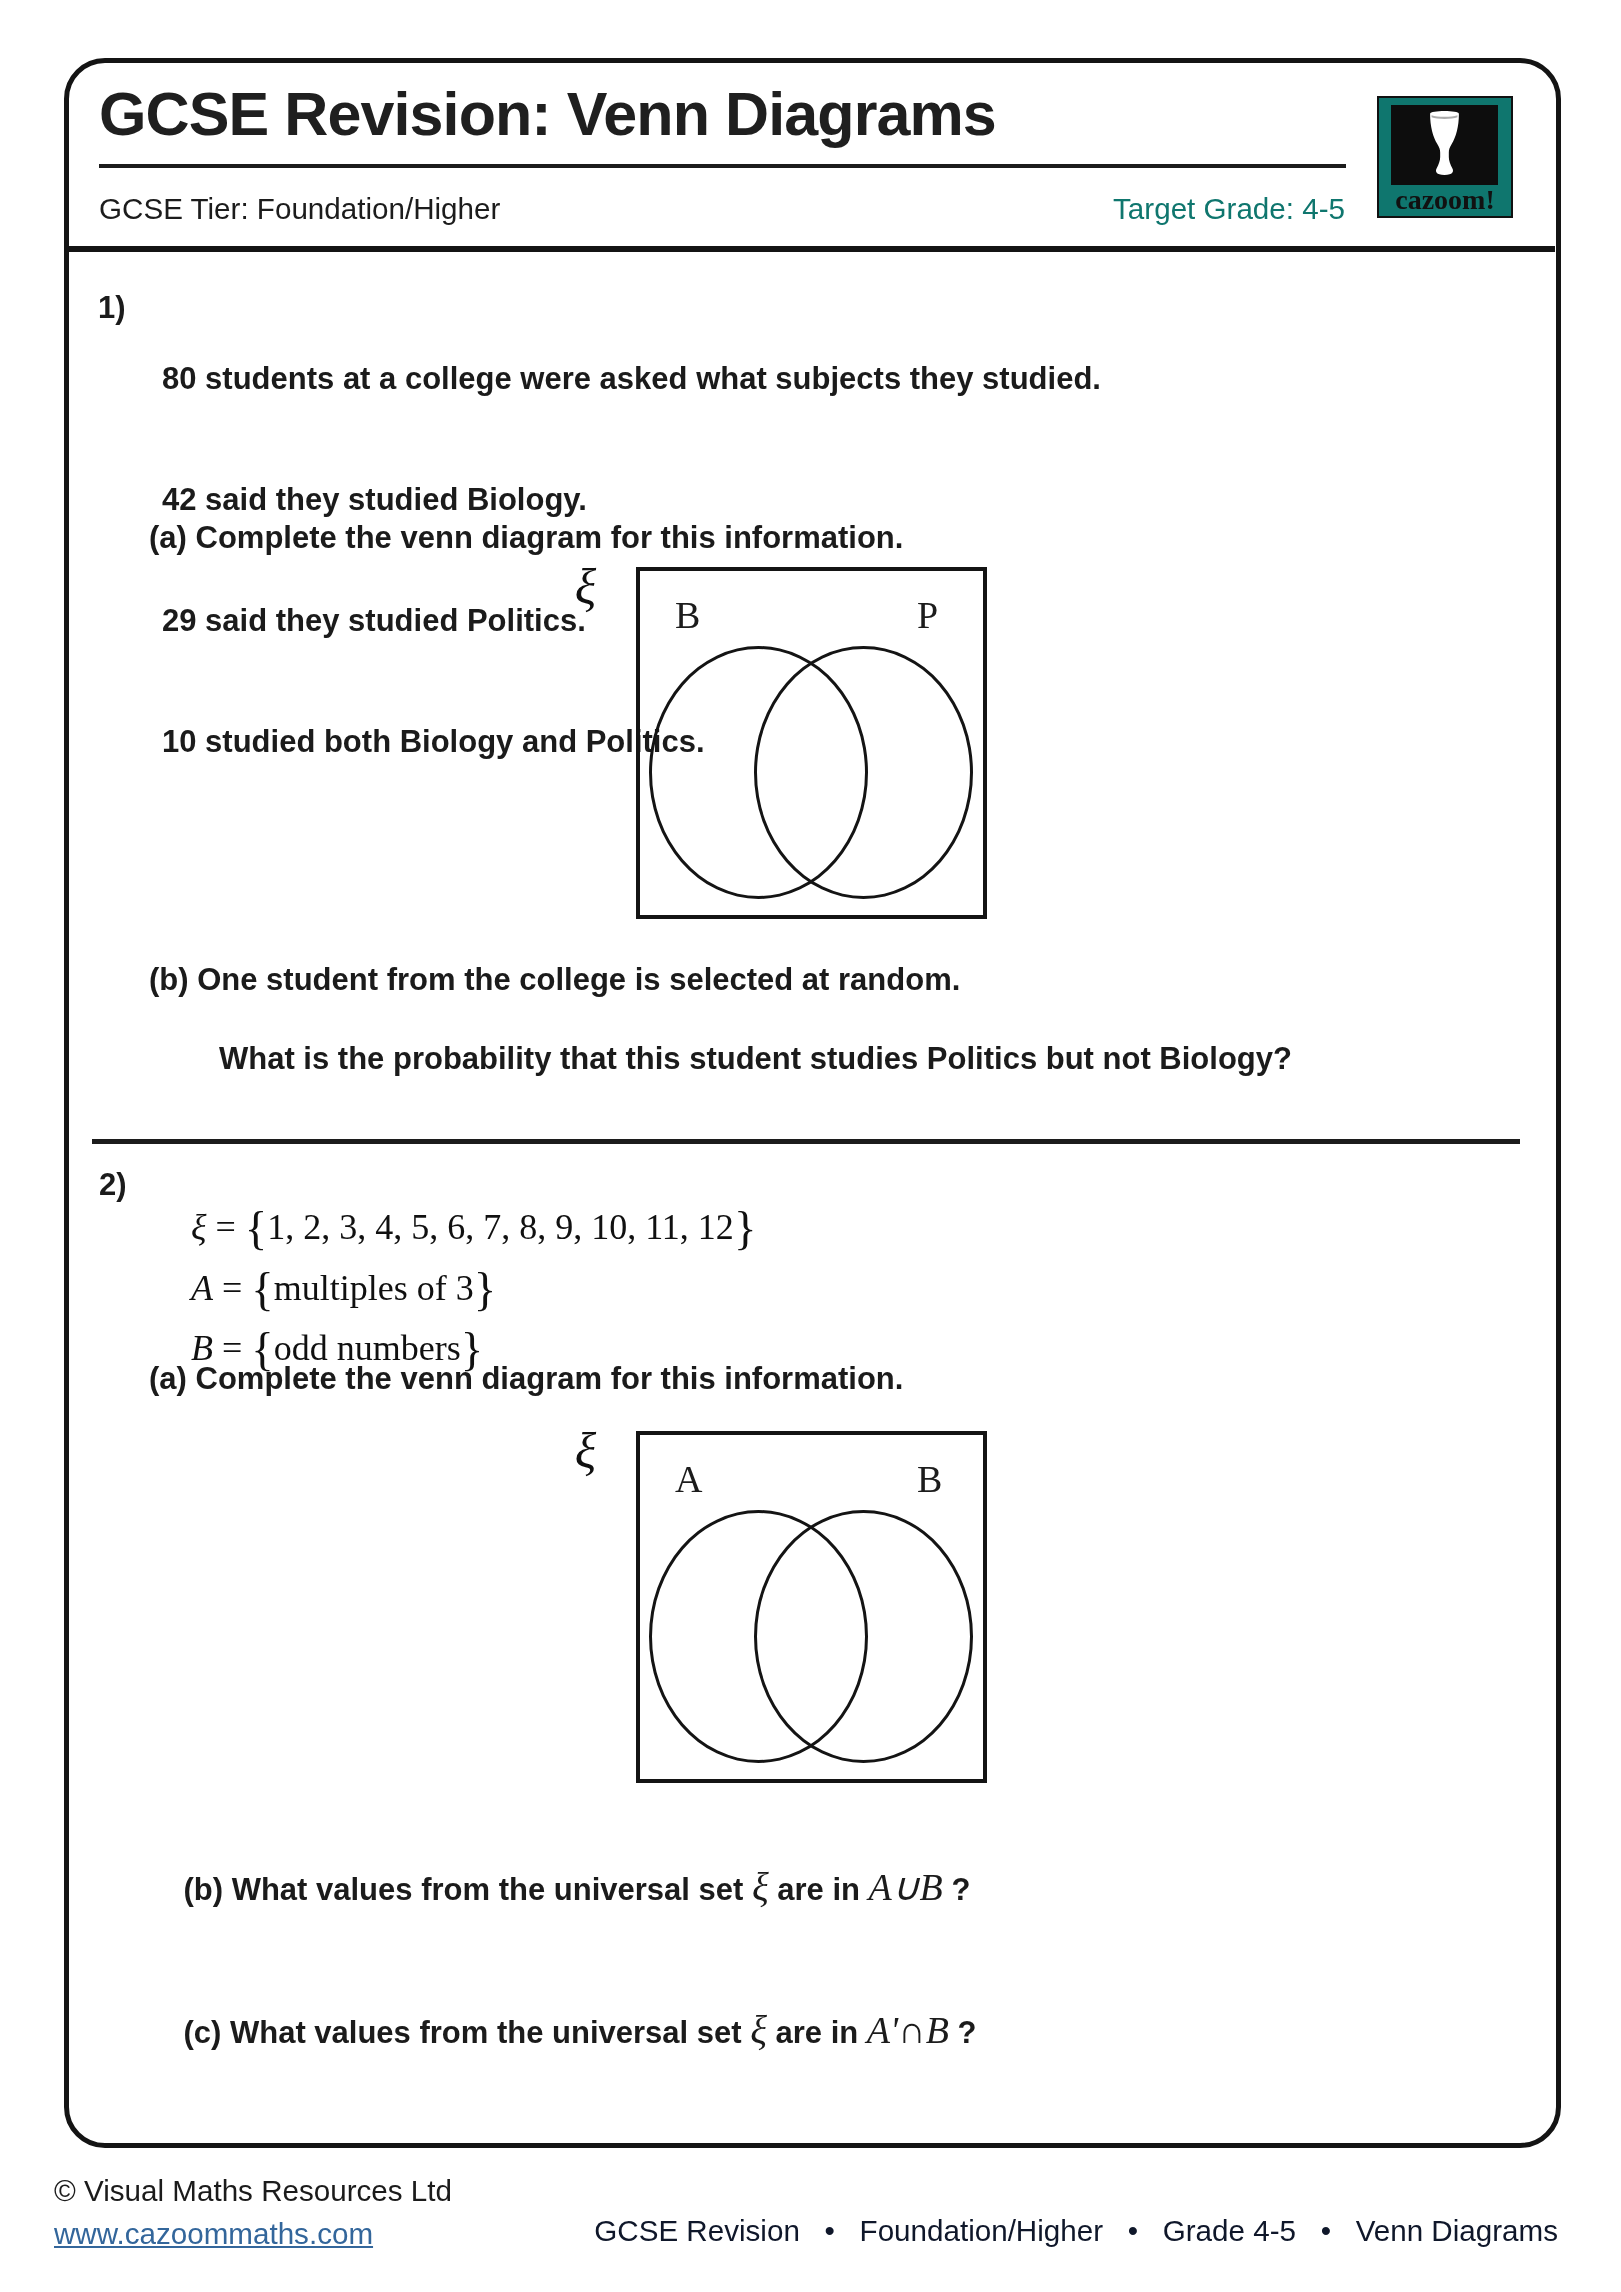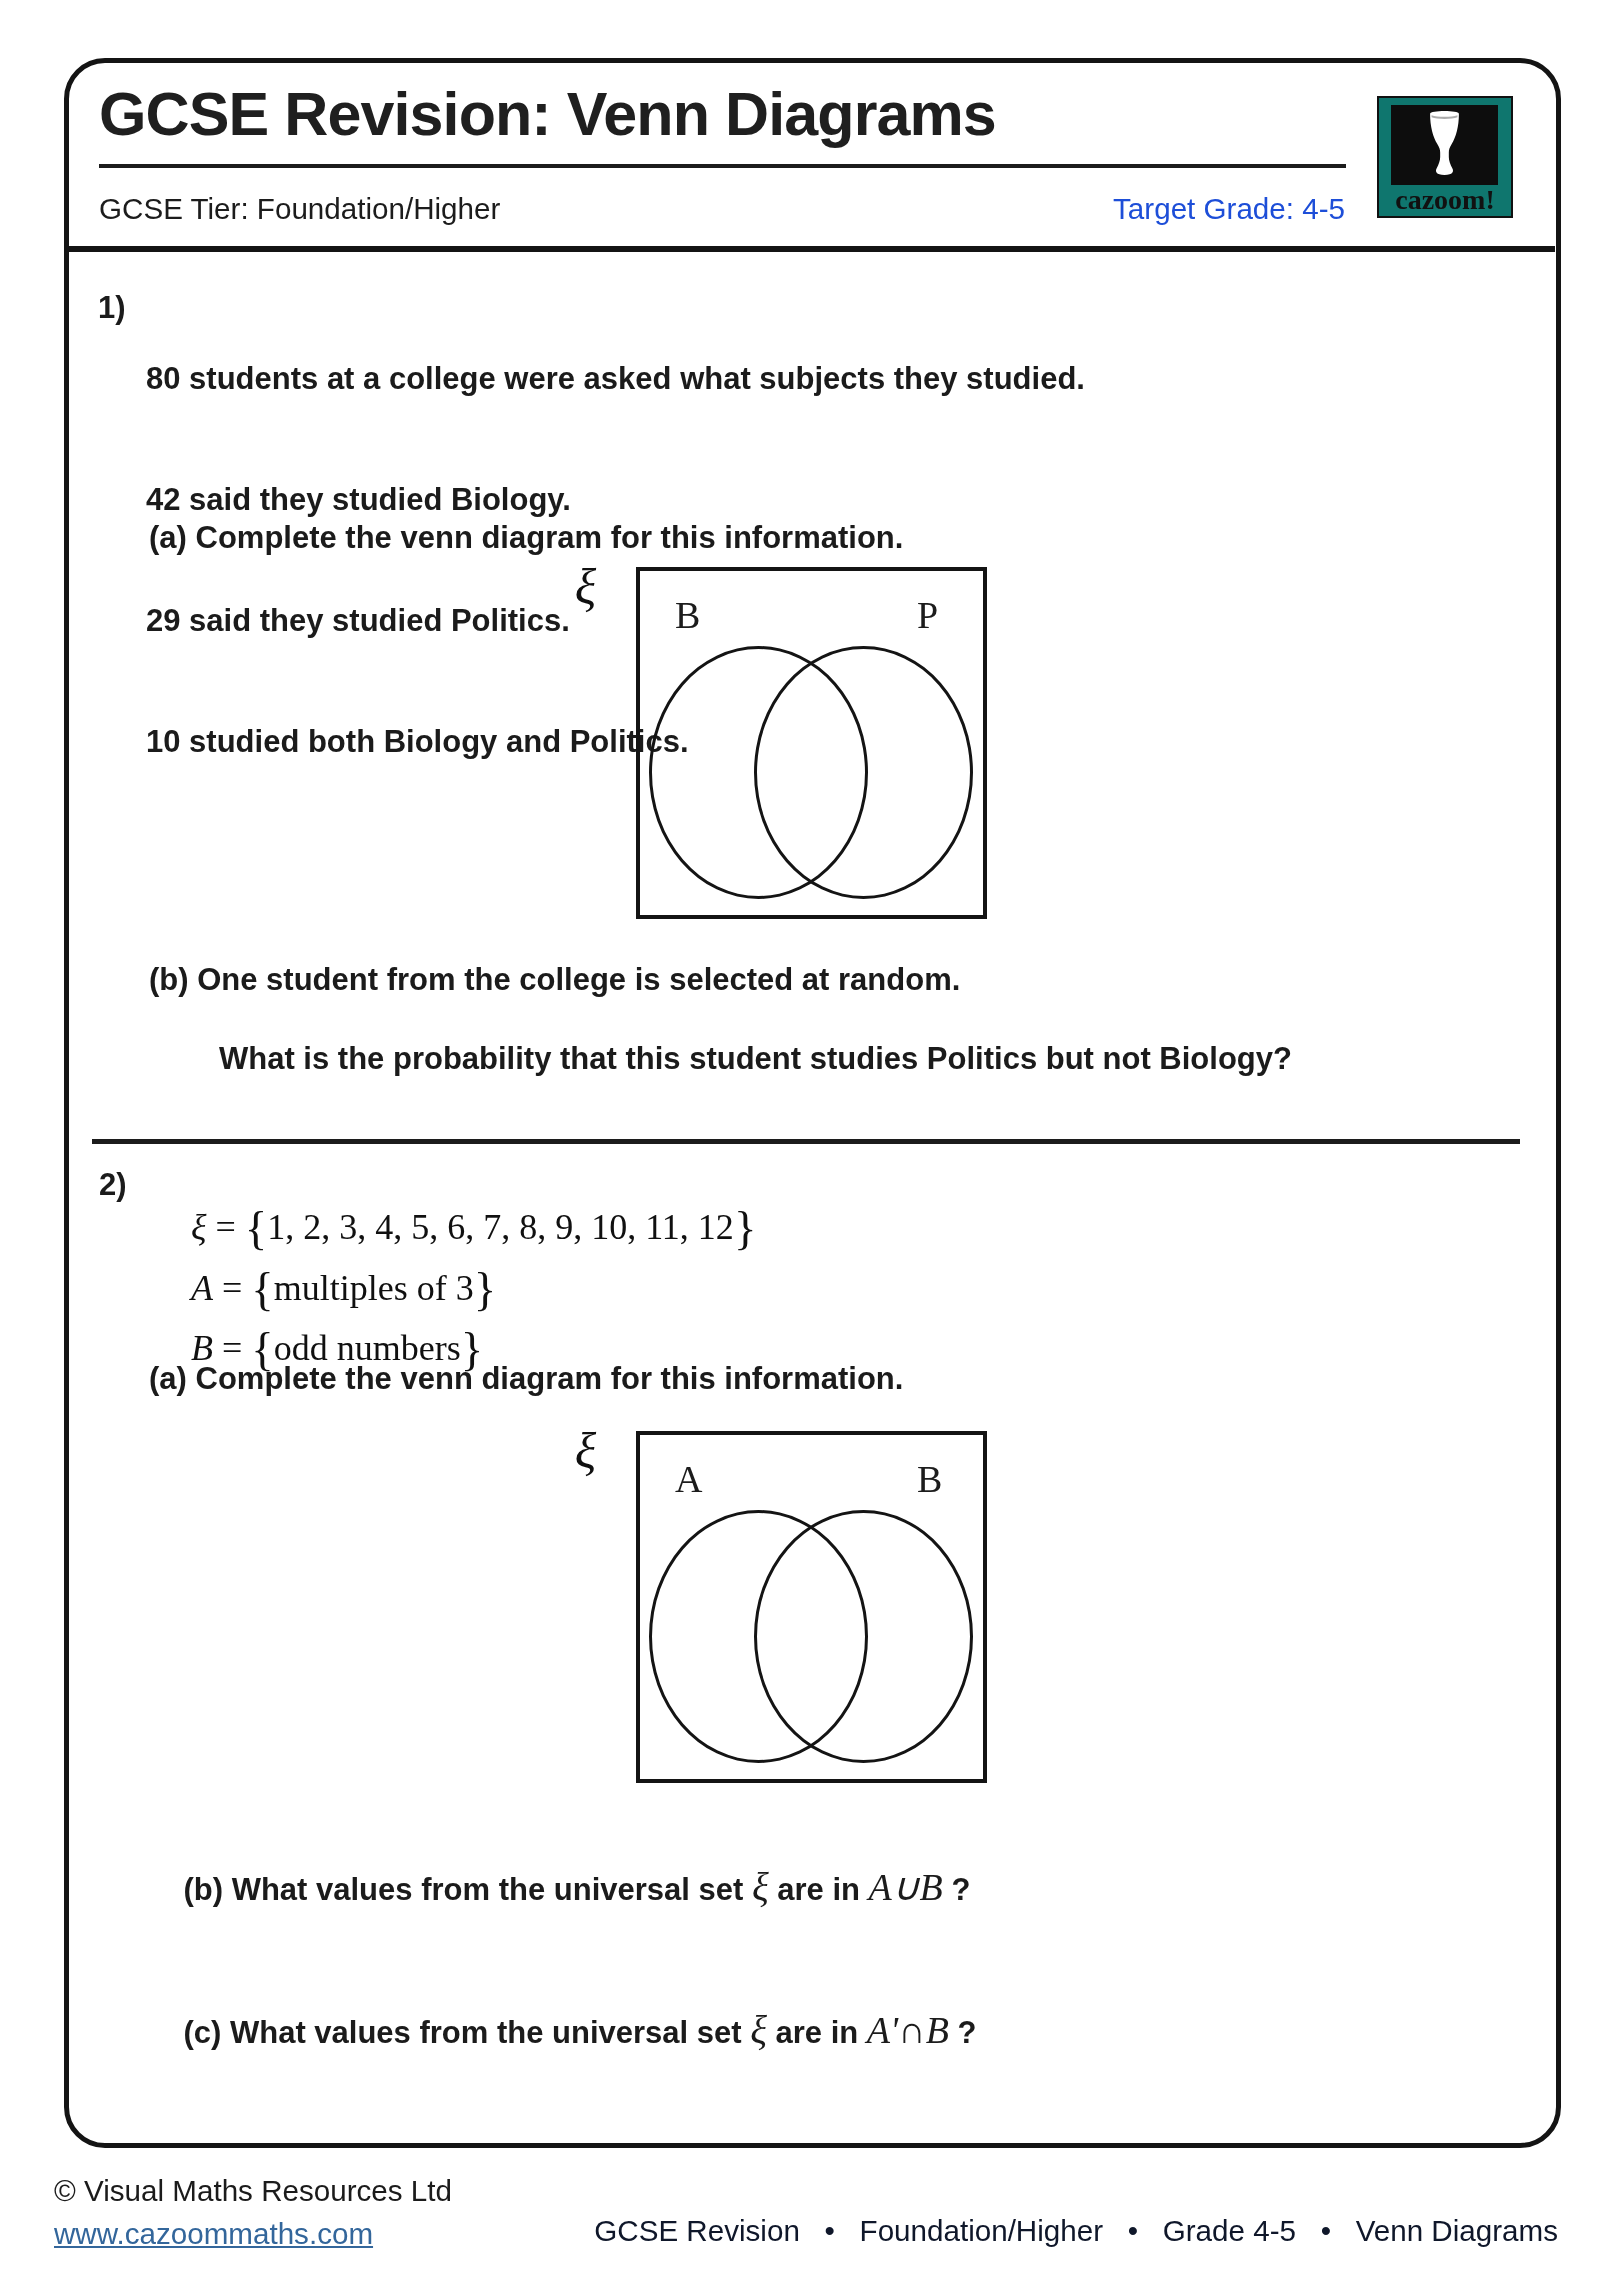--- a/index.html
+++ b/index.html
@@ -9,35 +9,35 @@
   
   .frame{position:absolute;left:64px;top:58px;width:1497px;height:2090px;
          border:5.4px solid #141414;border-radius:41px;box-sizing:border-box;}
   .header-sep{position:absolute;left:67px;top:246px;width:1488px;height:6.3px;background:#141414;}
 
   
   .title{position:absolute;left:99px;top:79px;font-size:61px;font-weight:bold;
          letter-spacing:-0.9px;color:#1f1f1f;white-space:pre;}
   .title-rule{position:absolute;left:99px;top:164px;width:1247px;height:3.6px;background:#1c1c1c;}
   .tier{position:absolute;left:99px;top:192px;font-size:29.6px;color:#1c1c1c;white-space:pre;}
-  .grade{position:absolute;right:277px;top:192px;font-size:29.6px;color:#1d4ed8;white-space:pre;margin-left:45px;}
+  .grade{position:absolute;right:277px;top:192px;font-size:29.6px;color:#0f766e;white-space:pre;margin-left:45px;}
 
   .logo{position:absolute;left:1377px;top:96px;width:136px;height:122px;
         border:2.7px solid #111;box-sizing:border-box;background:#0f766e;}
   .logo-ink{position:absolute;left:11.6px;top:7.2px;width:107px;height:80px;background:#0d0d0d;
             display:flex;align-items:center;justify-content:center;}
   .logo-word{position:absolute;left:0;right:0;top:86px;text-align:center;
              font-family:"Liberation Serif",serif;font-weight:bold;font-size:28px;color:#111;}
 
   
   .btext{position:absolute;font-weight:bold;font-size:31px;color:#1b1b1b;white-space:pre;line-height:1.2;}
 
   .q1-num{left:98px;top:289px;}
   .q1-lines{position:absolute;left:146px;top:289px;font-weight:bold;font-size:31px;white-space:pre;}
-  .q1-lines > div{height:49px;}
+  .q1-lines > div{height:49px;margin-left:16px;}
   .q1a{left:149px;top:519px;}
   .q1b1{left:149px;top:961px;}
   .q1b2{left:219px;top:1012px;margin-top:28px;}
 
   
   .venn{position:absolute;width:425px;height:367px;}
   .venn-1{left:573px;top:562px;}
   .venn-2{left:573px;top:1426px;}
   .venn .xi{position:absolute;left:1.8px;top:0;font-family:"Liberation Serif",serif;
             font-style:italic;font-size:50px;line-height:1;color:#101010;}

